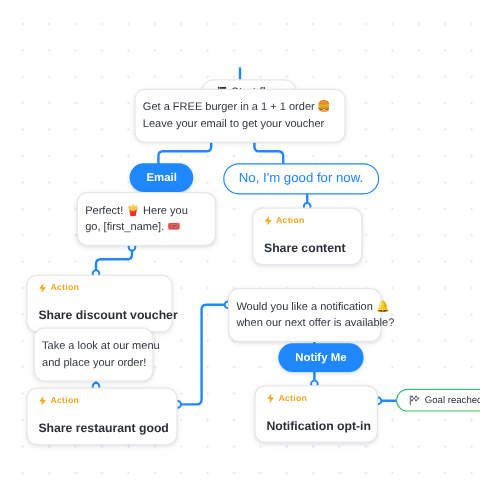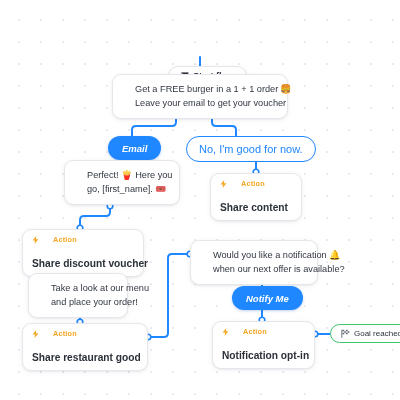--- a/index.html
+++ b/index.html
@@ -19,55 +19,55 @@
   #wires{position:absolute;left:0;top:0;width:400px;height:400px;}
   .node{position:absolute;box-sizing:border-box;}
 
   
   .card{
     background:#ffffff;
     border:1px solid #e6e7ec;
     border-radius:9px;
     box-shadow:0 1px 2px rgba(22,28,45,.06), 0 1px 6px rgba(22,28,45,.05);
   }
-  .msg{padding:7px 10px 8px 22px;}
+  .msg{padding:7px 10px 8px 6px;}
   .msg .line{
     font-size:9.2px;color:#303640;line-height:14px;white-space:nowrap;
   }
 
   
   .pill-start{
     display:flex;align-items:center;gap:4px;
     padding:4px 12px;border-radius:20px;
     background:#fff;border:1px solid #e6e7ec;
     box-shadow:0 1px 2px rgba(22,28,45,.07), 0 1px 5px rgba(22,28,45,.05);
     font-size:9px;color:#2b3039;font-weight:700;margin-top:32px;
   }
   .flag-ico{width:8px;height:9px;display:block;}
 
   
   .btn-blue{
     background:#1f87ff;color:#fff;border-radius:14px;
     font-size:9.5px;font-weight:700;
     display:flex;align-items:center;justify-content:center;
     box-shadow:0 1px 3px rgba(24,98,196,.28);
-    height:24px;padding:0 14px;font-style:italic;
+    height:24px;padding:0 14px;
   }
   
   .btn-out{
     background:#fff;color:#1f87ff;border:1.4px solid #1f87ff;border-radius:14px;
     font-size:11px;font-weight:400;
     display:flex;align-items:center;justify-content:center;
     height:24px;padding:0 12px;white-space:nowrap;
   }
 
   
   .action{padding:5px 10px 7px 9px;}
   .action .tag{
-    display:flex;align-items:center;gap:14px;
+    display:flex;align-items:center;gap:3px;
     font-size:7.3px;font-weight:700;color:#f5a623;letter-spacing:.2px;
   }
   .bolt{width:7px;height:8px;display:block;}
   .action .title{
     font-size:10.2px;color:#2b3039;font-weight:700;margin-top:14px;white-space:nowrap;
   }
 
   
   .pill-goal{
     display:flex;align-items:center;gap:4px;

